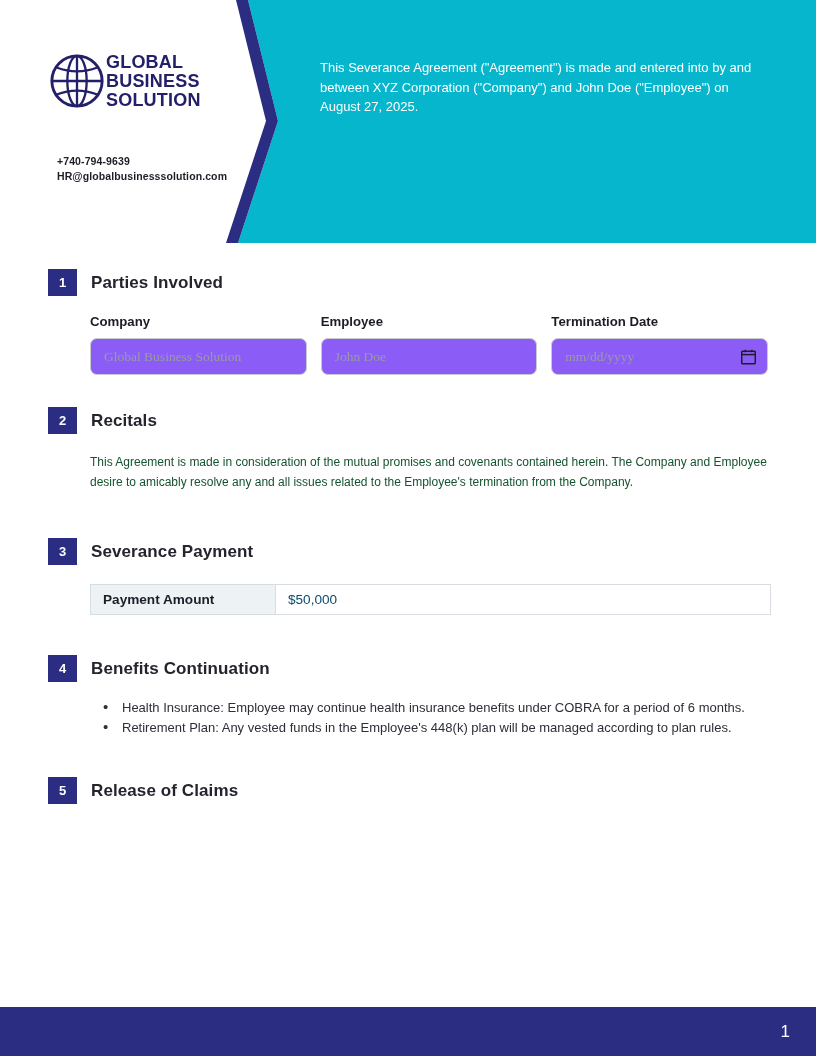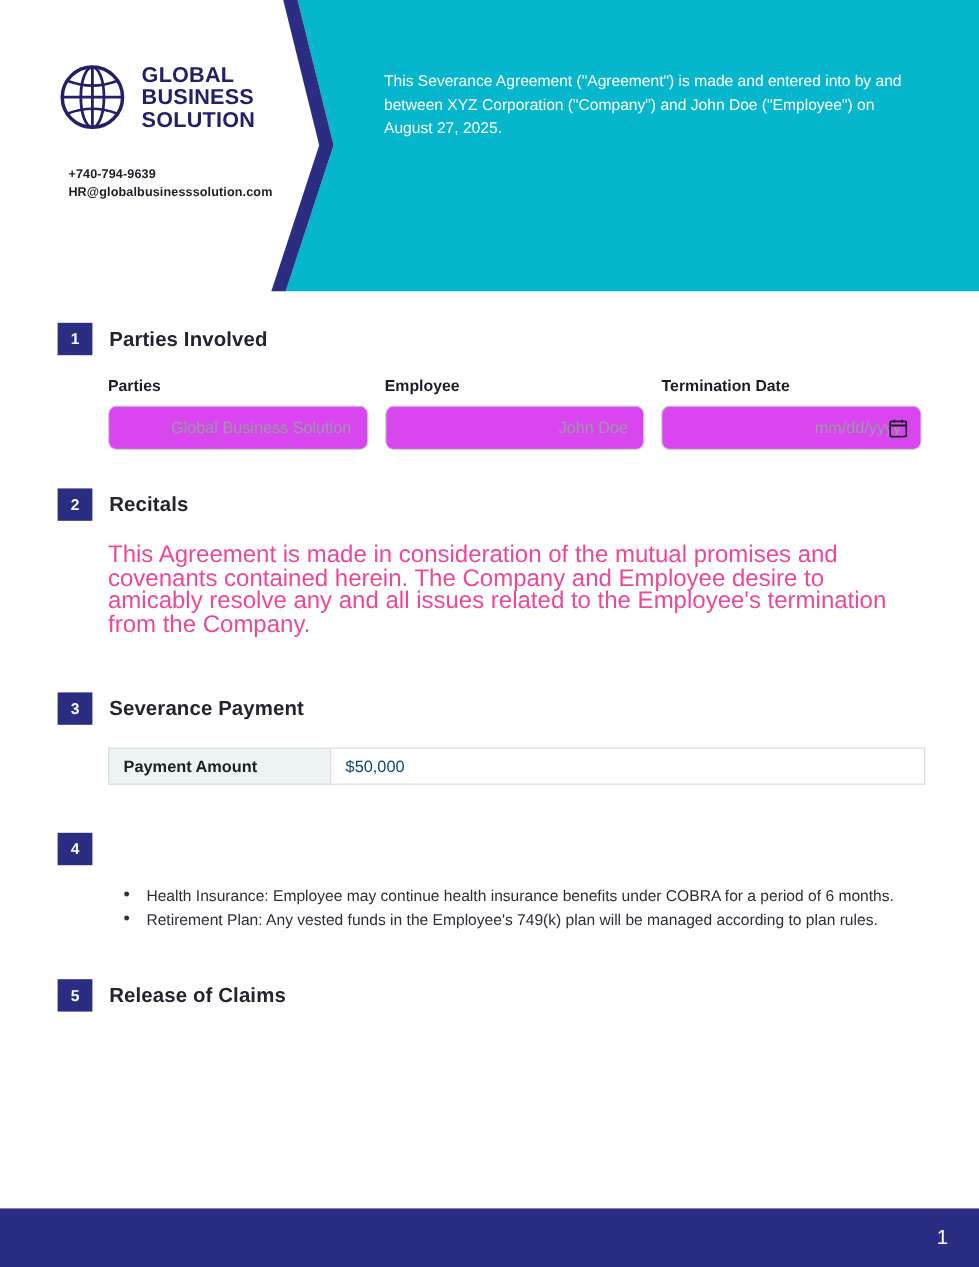--- a/index.html
+++ b/index.html
@@ -33,37 +33,36 @@
   }
   .header-left {
     position: absolute;
     left: 48px;
     top: 52px;
     width: 200px;
   }
   .logo-row {
     display: flex;
     align-items: center;
-    gap: 12px;
   }
   .logo-globe {
     width: 58px;
     height: 58px;
     flex: none;
   }
   .logo-words {
     font-family: "Liberation Sans", sans-serif;
     font-weight: bold;
     color: #232069;
     font-size: 18px;
     line-height: 19px;
     letter-spacing: 0.2px;
   }
   .contact-block {
-    margin-top: 28px;
+    margin-top: 44px;
     display: flex;
     align-items: center;
     gap: 7px;
   }
   .contact-bar {
     width: 2px;
     background: #6f7080;
     flex: none;
   }
   .contact-lines {
@@ -126,23 +125,23 @@
   .sec-title {
     font-size: 17px;
     font-weight: bold;
     color: #24242e;
     letter-spacing: 0.1px;
   }
   .sec-body {
     padding-left: 42px;
   }
   .para {
-    font-size: 20px;
+    font-size: 12px;
     line-height: 19.5px;
-    color: #ec4899;
+    color: #14532d;
     margin: 0;
   }
 
   
   .form-row {
     display: flex;
     gap: 14px;
     padding-left: 42px;
     margin-top: 18px;
   }
@@ -153,26 +152,25 @@
     color: #1d1d27;
     margin-bottom: 9px;
     display: block;
   }
   .field input {
     width: 100%;
     height: 37px;
     border: 1px solid #c9cbcf;
     border-radius: 7px;
     padding: 0 13px;
-    font-family: Liberation Sans, sans-serif;
+    font-family: Liberation Serif, serif;
     font-size: 13.5px;
     color: #1d1d27;
-    background: #d946ef;
+    background: #8b5cf6;
     outline: none;
-    text-align: right;
   }
   .field input::placeholder { color: #9a9ca1; }
   .date-wrap { position: relative; }
   .date-wrap input { padding-right: 16px; }
   .cal-icon {
     position: absolute;
     right: 12px;
     top: 50%;
     transform: translateY(-50%);
     width: 15px;
@@ -293,21 +291,21 @@
 
   <div class="gap-26"></div>
 
   <div class="section">
     <div class="section-head">
       <div class="sec-num">1</div>
       <div class="sec-title">Parties Involved</div>
     </div>
     <div class="form-row">
       <div class="field">
-        <label class="field-label">Parties</label>
+        <label class="field-label">Company</label>
         <input type="text" placeholder="Global Business Solution" style="">
       </div>
       <div class="field">
         <label class="field-label">Employee</label>
         <input type="text" placeholder="John Doe" style="">
       </div>
       <div class="field">
         <label class="field-label">Termination Date</label>
         <div class="date-wrap">
           <input type="text" placeholder="mm/dd/yyyy" style="">
@@ -349,24 +347,25 @@
       </tr>
     </tbody>
       </table>
   </div>
 
   <div class="gap-40"></div>
 
   <div class="section">
     <div class="section-head">
       <div class="sec-num">4</div>
+      <div class="sec-title">Benefits Continuation</div>
     </div>
     <ul class="bullets">
       <li>Health Insurance: Employee may continue health insurance benefits under COBRA for a period of 6 months.</li>
-      <li>Retirement Plan: Any vested funds in the Employee's 749(k) plan will be managed according to plan rules.</li>
+      <li>Retirement Plan: Any vested funds in the Employee's 448(k) plan will be managed according to plan rules.</li>
     </ul>
   </div>
 
   <div class="gap-40"></div>
 
   <div class="section">
     <div class="section-head">
       <div class="sec-num">5</div>
       <div class="sec-title">Release of Claims</div>
     </div>

